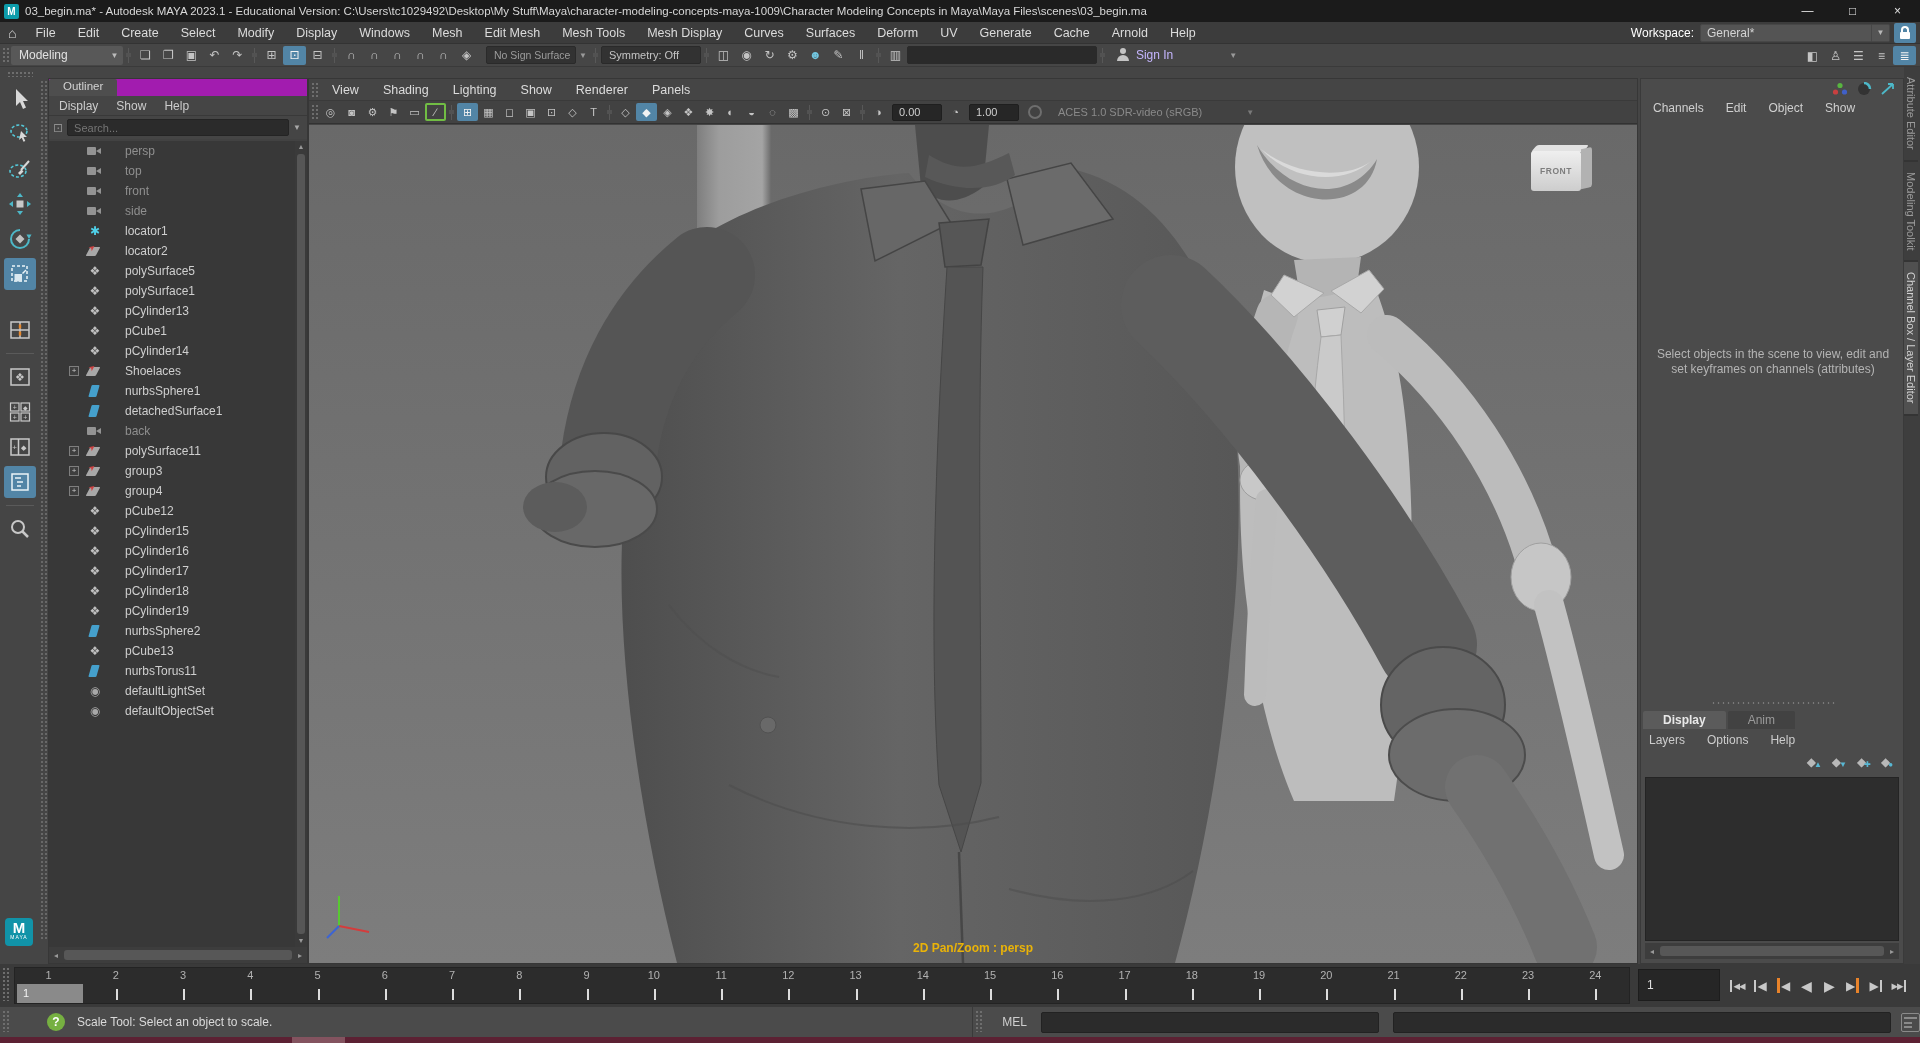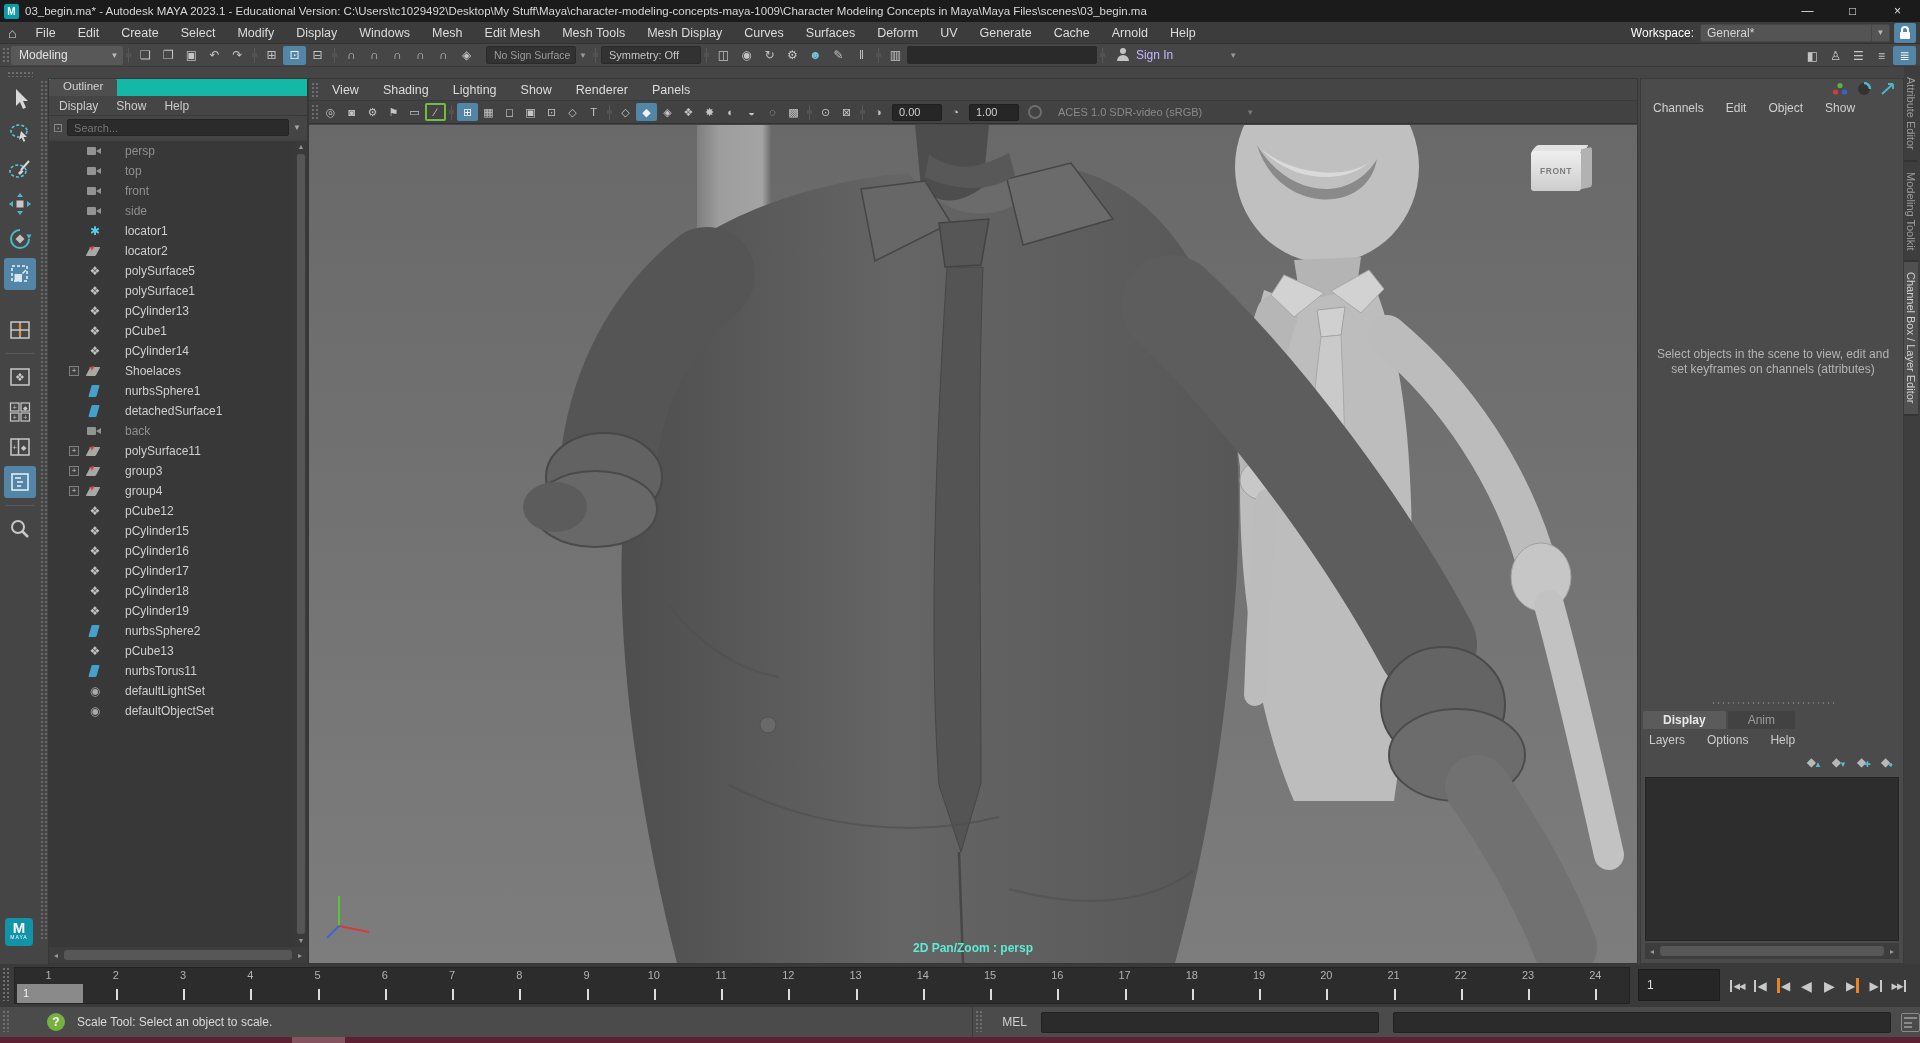--- a/index.html
+++ b/index.html
@@ -45,21 +45,21 @@
   .tool{width:32px;height:32px;margin:3px auto;display:flex;align-items:center;justify-content:center;border-radius:3px;}
   .tool.active{background:#5285a6;}
   .tool svg{width:24px;height:24px;}
   .tb-div{width:28px;height:1px;background:#5a5a5a;margin:7px auto;}
   #maya-logo{position:absolute;left:5px;bottom:18px;width:28px;height:28px;background:#1193a8;border-radius:4px;color:#fff;text-align:center;}
   #maya-logo .m{font-size:15px;font-weight:bold;line-height:20px;}
   #maya-logo .t{font-size:5px;letter-spacing:1px;margin-top:-4px;}
   
   #outliner-grip{position:absolute;left:40px;top:80px;width:8px;height:860px;background-image:radial-gradient(#686868 1px,transparent 1.2px);background-size:4px 4px;}
   #outliner{position:absolute;left:48px;top:78px;width:260px;height:886px;background:#424242;border:1px solid #373737;}
-  #outliner-tab{height:17px;background:#14b8a6;display:flex;}
+  #outliner-tab{height:17px;background:#a21caf;display:flex;}
   #outliner-tab span{background:#4e4e4e;padding:1px 14px;font-size:11.5px;color:#d2d2d2;border-radius:2px 2px 0 0;}
   #outliner-menus{height:20px;display:flex;align-items:center;padding-left:10px;gap:18px;background:#454545;border-bottom:1px solid #393939;}
   #outliner-menus span{font-size:12px;color:#ccc;}
   #outliner-search{height:23px;display:flex;align-items:center;background:#454545;padding:0 4px;gap:4px;}
   #outliner-search .filter-ic{color:#8e8e8e;font-size:12px;}
   #outliner-search input{flex:1;height:17px;background:#2b2b2b;border:1px solid #242424;border-radius:2px;color:#a8a8a8;font-size:11px;padding:0 6px;outline:none;}
   #outliner-search .caret{color:#a8a8a8;font-size:8px;padding-right:2px;}
   #outliner-list{position:absolute;left:0;top:62px;width:248px;bottom:16px;background:#383838;overflow:hidden;}
   .oitem{height:20px;display:flex;align-items:center;padding-left:38px;position:relative;}
   .oitem .lbl{font-size:12px;color:#cfcfcf;margin-left:22px;white-space:nowrap;}
@@ -88,21 +88,21 @@
   #vp-iconbar .ibox{width:21px;height:18px;font-size:11px;}
   .vpfld{width:50px;height:17px;background:#262626;border:1px solid #1f1f1f;color:#cfcfcf;font-size:11px;display:flex;align-items:center;padding-left:6px;border-radius:2px;margin:0 3px;}
   #vp-colorspace{display:flex;align-items:center;color:#8a8a8a;font-size:11px;margin-left:6px;gap:16px;}
   #vp-colorspace .cs-toggle{width:14px;height:14px;border-radius:50%;border:2px solid #6e6e6e;}
   #vp-colorspace .caret{font-size:8px;color:#7a7a7a;margin-left:28px;}
   #vp-canvas{position:absolute;left:0;top:46px;width:1328px;height:838px;overflow:hidden;}
   #front-cube{position:absolute;left:1222px;top:22px;width:64px;height:46px;}
   #front-cube .face{position:absolute;left:0;top:4px;width:50px;height:40px;background:linear-gradient(#efefef,#cdcdcd);border-radius:3px;display:flex;align-items:center;justify-content:center;font-size:8.5px;font-weight:bold;color:#7d7d7d;letter-spacing:.5px;}
   #front-cube .side{position:absolute;left:50px;top:1px;width:11px;height:40px;background:#b2b2b2;transform:skewY(-14deg);border-radius:0 3px 3px 0;}
   #front-cube .top{position:absolute;left:3px;top:-2px;width:52px;height:7px;background:#e2e2e2;transform:skewX(-40deg);border-radius:2px;}
-  #vp-overlay-label{position:absolute;left:0;right:0;bottom:8px;text-align:center;color:#5eead4;font-size:12px;font-weight:bold;}
+  #vp-overlay-label{position:absolute;left:0;right:0;bottom:8px;text-align:center;color:#eab308;font-size:12px;font-weight:bold;}
   #axis-gizmo{position:absolute;left:14px;bottom:18px;}
   
   #right-panel{position:absolute;left:1640px;top:78px;width:264px;height:886px;background:#4b4b4b;border:1px solid #3a3a3a;}
   #cb-corner{position:absolute;right:6px;top:2px;display:flex;gap:6px;}
   #cb-corner .cic{width:18px;height:16px;display:flex;align-items:center;justify-content:center;}
   #cb-menus{position:absolute;left:12px;top:22px;display:flex;gap:22px;}
   #cb-menus span{font-size:12px;color:#d0d0d0;}
   #cb-message{position:absolute;left:12px;top:268px;width:240px;text-align:center;color:#b4b4b4;font-size:12px;line-height:15px;}
   #dock-dots{position:absolute;left:70px;top:622px;width:124px;height:4px;background-image:radial-gradient(#787878 1px,transparent 1.2px);background-size:5px 4px;}
   #layer-tabs{position:absolute;left:2px;top:632px;display:flex;gap:2px;}

